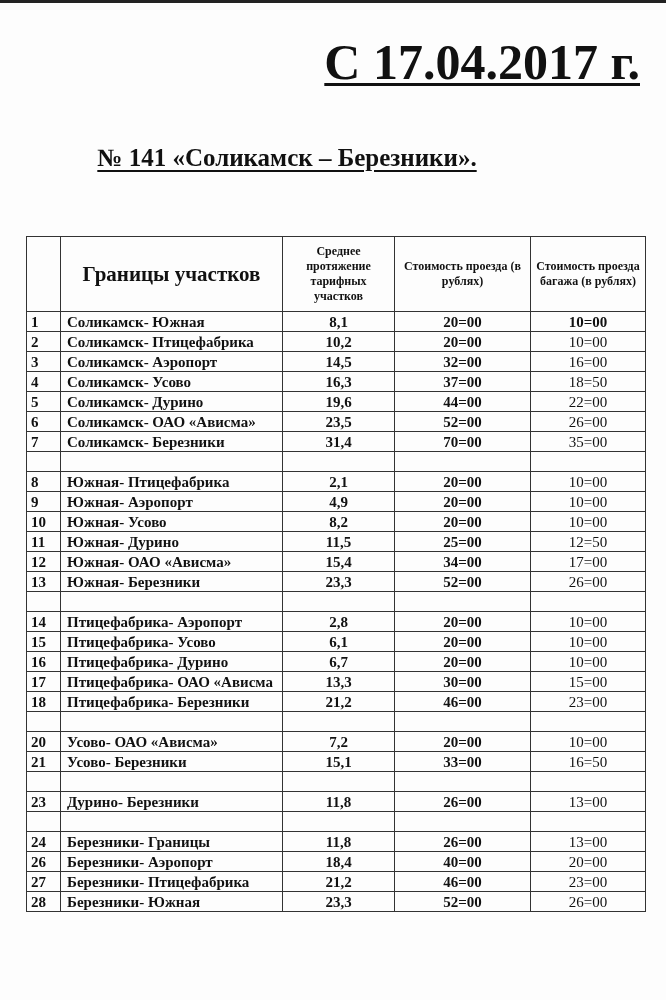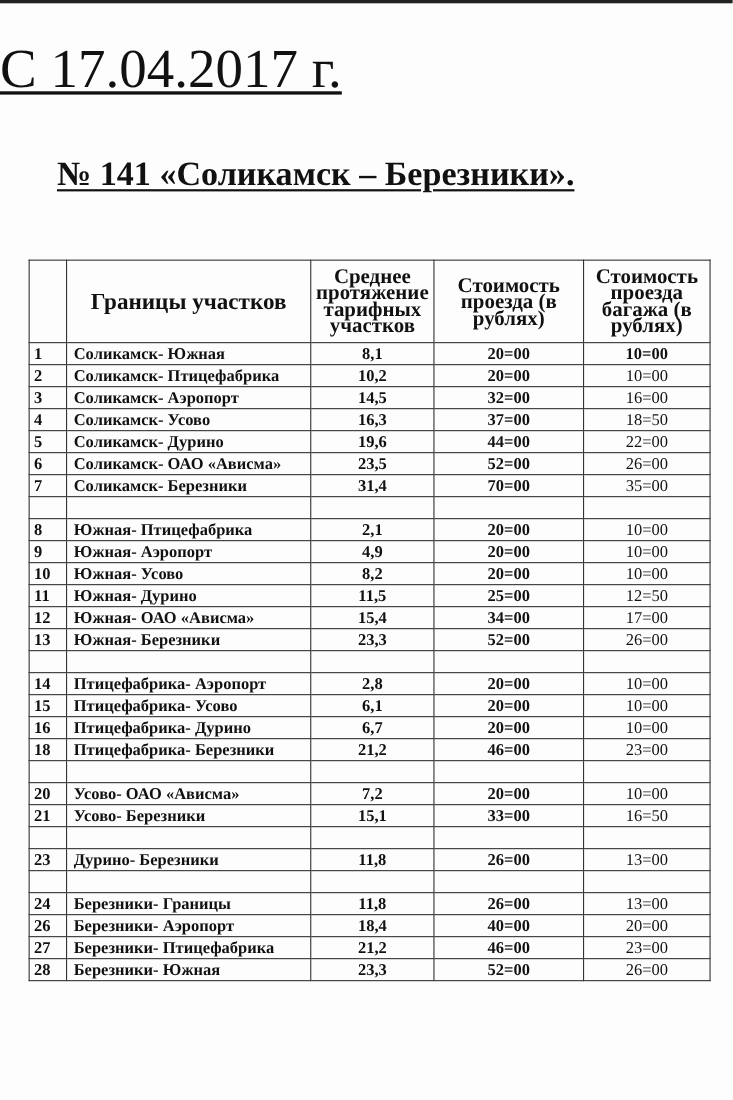--- a/index.html
+++ b/index.html
@@ -2,36 +2,36 @@
 <html><head>
 <meta charset="utf-8">
 <style>
   html, body { margin: 0; padding: 0; }
   body {
     width: 666px; height: 1000px; background: #fdfdfd; position: relative;
     font-family: "Liberation Serif", serif; color: #111; overflow: hidden;
   }
   .topline { position: absolute; left: 0; top: 0; width: 666px; height: 3px; background: #222; }
   .title {
-    position: absolute; left: 0; width: 640px; text-align: left;
-    top: 34px; font-size: 50px; font-weight: normal; line-height: 56px;
+    position: absolute; left: 0; width: 640px; text-align: right;
+    top: 34px; font-size: 50px; font-weight: bold; line-height: 56px;
   }
   .title span { text-decoration: underline; text-decoration-thickness: 3px; text-underline-offset: 4px; }
   .subtitle {
     position: absolute; left: 0; width: 574px; text-align: center;
-    top: 140px; font-size: 31px; font-weight: bold; line-height: 36px;
+    top: 140px; font-size: 25px; font-weight: bold; line-height: 36px;
   }
   .subtitle span { text-decoration: underline; text-decoration-thickness: 2px; text-underline-offset: 4px; }
   table {
     position: absolute; left: 26px; top: 236px; width: 619px;
     border-collapse: collapse; table-layout: fixed;
     border: 1.5px solid #222;
   }
   td, th { border: 1px solid #333; padding: 0 2px; }
-  th { font-weight: bold; font-size: 19px; line-height: 15px; text-align: center; height: 74px; vertical-align: middle; }
+  th { font-weight: bold; font-size: 12px; line-height: 15px; text-align: center; height: 74px; vertical-align: middle; }
   th.sect { font-size: 21px; }
   td { height: 19px; font-size: 15px; font-weight: bold; line-height: 18px; }
   td.num { padding-left: 4px; }
   td.route { padding-left: 6px; white-space: nowrap; overflow: hidden; }
   td.c { text-align: center; }
   td.bag { font-weight: normal; }
   td.bag.b { font-weight: bold; }
   tr.spacer td { height: 19px; }
   col.c1 { width: 34px; } col.c2 { width: 222px; } col.c3 { width: 112px; } col.c4 { width: 136px; } col.c5 { width: 115px; }
 </style>
@@ -180,20 +180,27 @@
         <td class="c bag">10=00</td>
       </tr>
       <tr>
         <td class="num">16</td>
         <td class="route">Птицефабрика- Дурино</td>
         <td class="c">6,7</td>
         <td class="c">20=00</td>
         <td class="c bag">10=00</td>
       </tr>
       <tr>
+        <td class="num">17</td>
+        <td class="route">Птицефабрика- ОАО «Ависма</td>
+        <td class="c">13,3</td>
+        <td class="c">30=00</td>
+        <td class="c bag">15=00</td>
+      </tr>
+      <tr>
         <td class="num">18</td>
         <td class="route">Птицефабрика- Березники</td>
         <td class="c">21,2</td>
         <td class="c">46=00</td>
         <td class="c bag">23=00</td>
       </tr>
       <tr class="spacer">
         <td></td>
         <td></td>
         <td></td>

